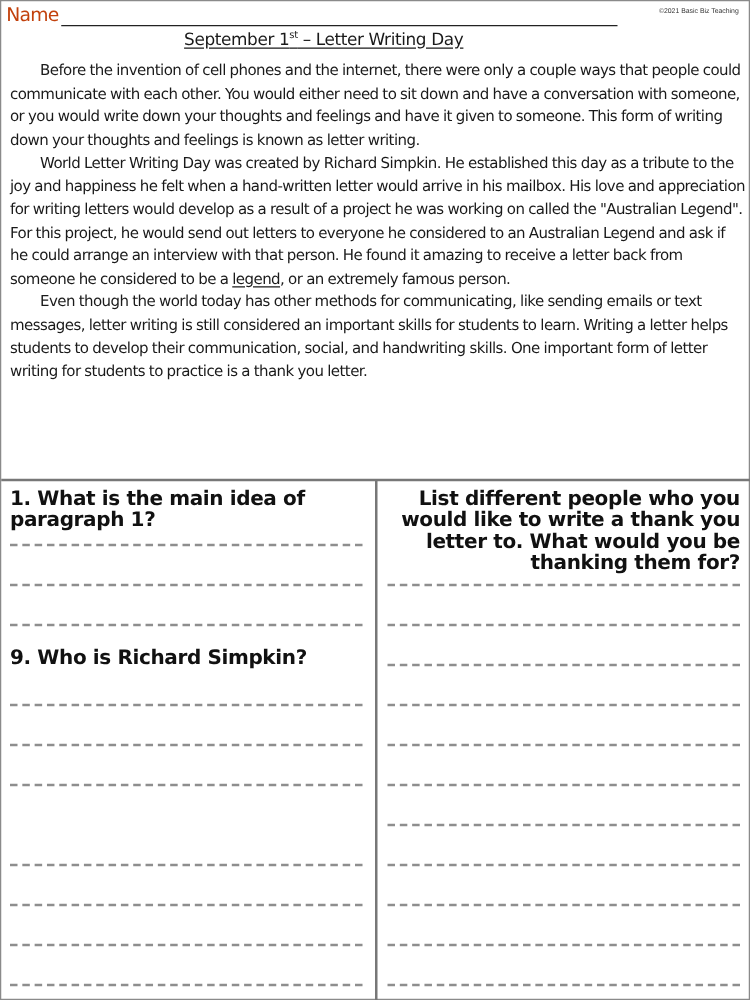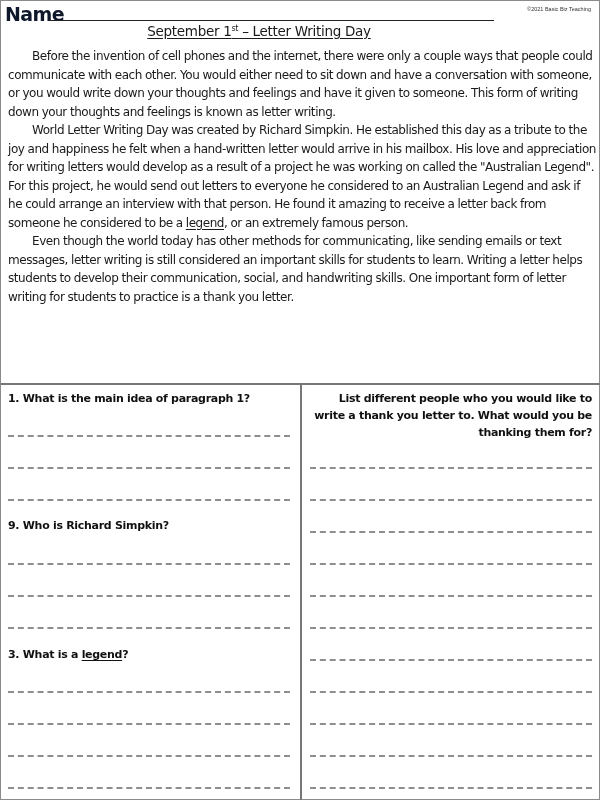--- a/index.html
+++ b/index.html
@@ -1,29 +1,29 @@
 <!DOCTYPE html>
 <html><head>
   <meta charset="utf-8">
   <style>
     html, body { margin: 0; padding: 0; background: #ffffff; }
     body { width: 600px; height: 800px; position: relative; overflow: hidden; font-family: "DejaVu Sans", sans-serif; color: #1a1a1a; }
     .page { position: absolute; left: 0; top: 0; width: 598px; height: 798px; border: 1px solid #8a8a8a; background: #fff; }
-    .name-row { position: absolute; left: 4px; top: 2px; font-size: 19px; letter-spacing: -0.6px; color: #0f172a; font-weight: bold; }
+    .name-row { position: absolute; left: 4px; top: 2px; font-size: 15px; letter-spacing: -0.6px; color: #c2410c; }
     .name-line { position: absolute; left: 48px; top: 19px; width: 445px; border-top: 1px solid #222; }
     .copyright { position: absolute; right: 8px; top: 5px; font-size: 5.5px; color: #333; font-family: "Liberation Sans", sans-serif; }
     .title { position: absolute; left: 0; width: 516px; top: 22px; text-align: center; font-size: 13.5px; letter-spacing: -0.3px; }
     .title span.t { text-decoration: underline; text-underline-offset: 2px; }
     .title sup { font-size: 8px; }
     .passage { position: absolute; left: 7px; top: 46px; width: 588px; font-size: 12px; line-height: 18.5px; letter-spacing: -0.45px; word-spacing: -0.3px; color: #1a1a1a; }
     .passage p { margin: 0; text-indent: 24px; }
     .passage u { text-underline-offset: 2px; }
     .hdiv { position: absolute; left: 0; top: 382px; width: 600px; border-top: 2px solid #777; }
     .vdiv { position: absolute; left: 299px; top: 383px; height: 417px; border-left: 2px solid #777; }
-    .q { position: absolute; font-family: "DejaVu Sans", sans-serif; font-weight: bold; font-size: 11px; letter-spacing: -0.3px; color: #111; line-height: 17px; }
+    .q { position: absolute; font-family: "DejaVu Sans", sans-serif; font-weight: bold; font-size: 16px; letter-spacing: -0.3px; color: #111; line-height: 17px; }
     .q u { text-underline-offset: 2px; }
     .aline { position: absolute; height: 0; border-top: 2px dashed #8e8e8e; }
     .left-line { left: 7px; width: 282px; }
     .right-line { left: 309px; width: 282px; }
   </style>
 </head>
 <body>
 
 <div class="page">
 
@@ -39,21 +39,20 @@
     <p>Before the invention of cell phones and the internet, there were only a couple ways that people could communicate with each other. You would either need to sit down and have a conversation with someone, or you would write down your thoughts and feelings and have it given to someone. This form of writing down your thoughts and feelings is known as letter writing.</p>
     <p><span>World Letter Writing Day was created by Richard Simpkin. He established this day as a tribute to the joy and happiness he felt when a hand-written letter would arrive in his mailbox. His love and appreciation for writing letters would develop as a result of a project he was working on called the "Australian Legend". For this project, he would send out letters to everyone he considered to an Australian Legend and ask if he could arrange an interview with that person. He found it amazing to receive a letter back from someone he considered to be a</span> <u>legend</u><span>, or an extremely famous person.</span></p>
     <p>Even though the world today has other methods for communicating, like sending emails or text messages, letter writing is still considered an important skills for students to learn. Writing a letter helps students to develop their communication, social, and handwriting skills. One important form of letter writing for students to practice is a thank you letter.</p>
   </div>
 
   <div class="hdiv"></div>
   <div class="vdiv"></div>
 
   <div class="q" style="left:7px; top:389px; width:285px;">1.  What is the main idea of paragraph 1?</div>
   <div class="q" style="left:7px; top:516px; width:285px;">9. Who is Richard Simpkin?</div>
-  <div class="q" style="left:7px; top:645px; width:285px;"><span>3. What is a </span><u>legend</u><span>?</span></div>
   <div class="q" style="left:309px; top:389px; width:282px;text-align:right;">List different people who you would like to write a thank you letter to. What would you be thanking them for?</div>
 
   <div id="left-lines">
       <div class="aline left-line" style="top: 434px;"></div>
       <div class="aline left-line" style="top: 466px;"></div>
       <div class="aline left-line" style="top: 498px;"></div>
       <div class="aline left-line" style="top: 562px;"></div>
       <div class="aline left-line" style="top: 594px;"></div>
       <div class="aline left-line" style="top: 626px;"></div>
       <div class="aline left-line" style="top: 690px;"></div>

